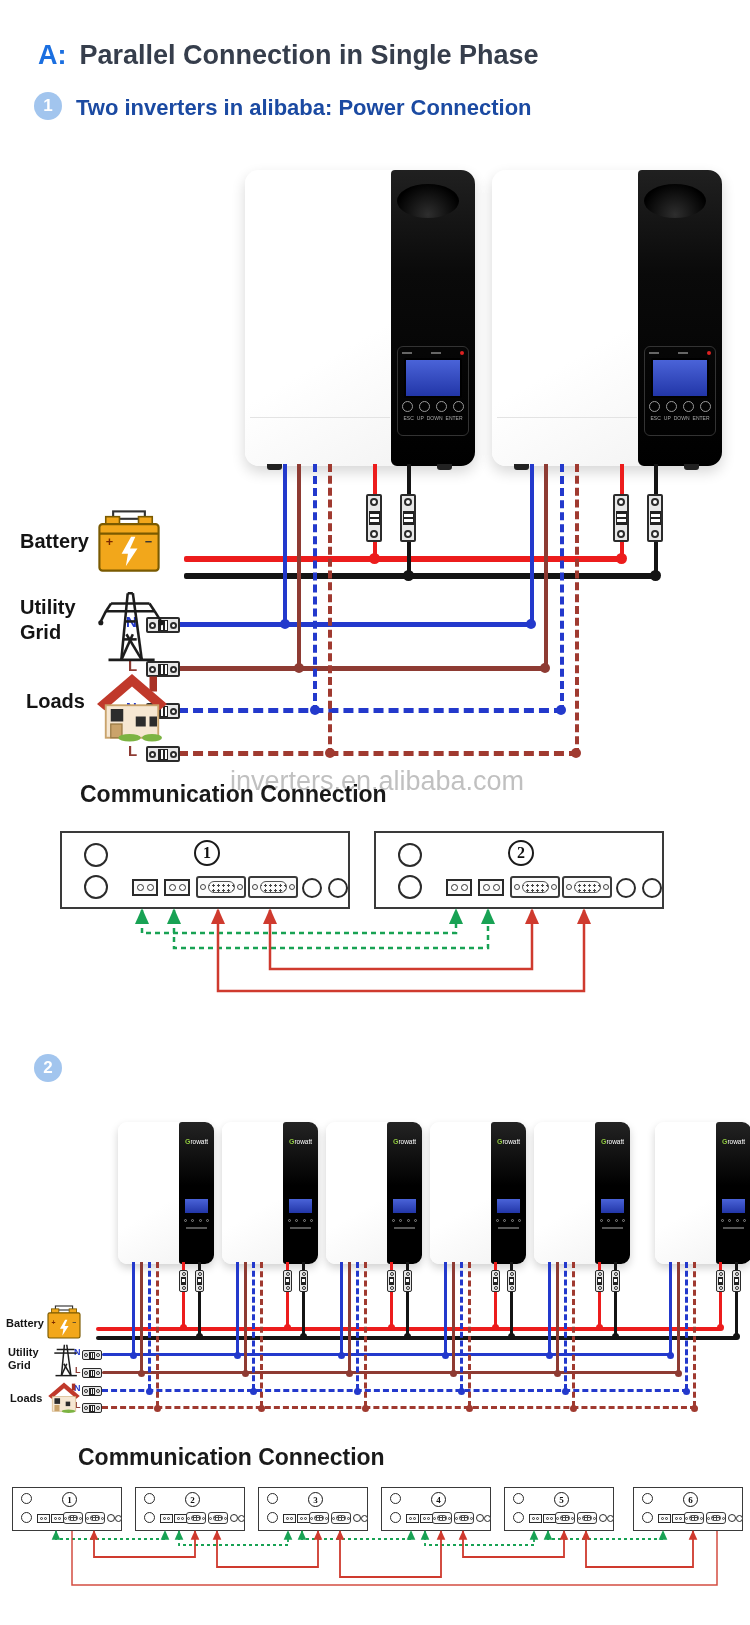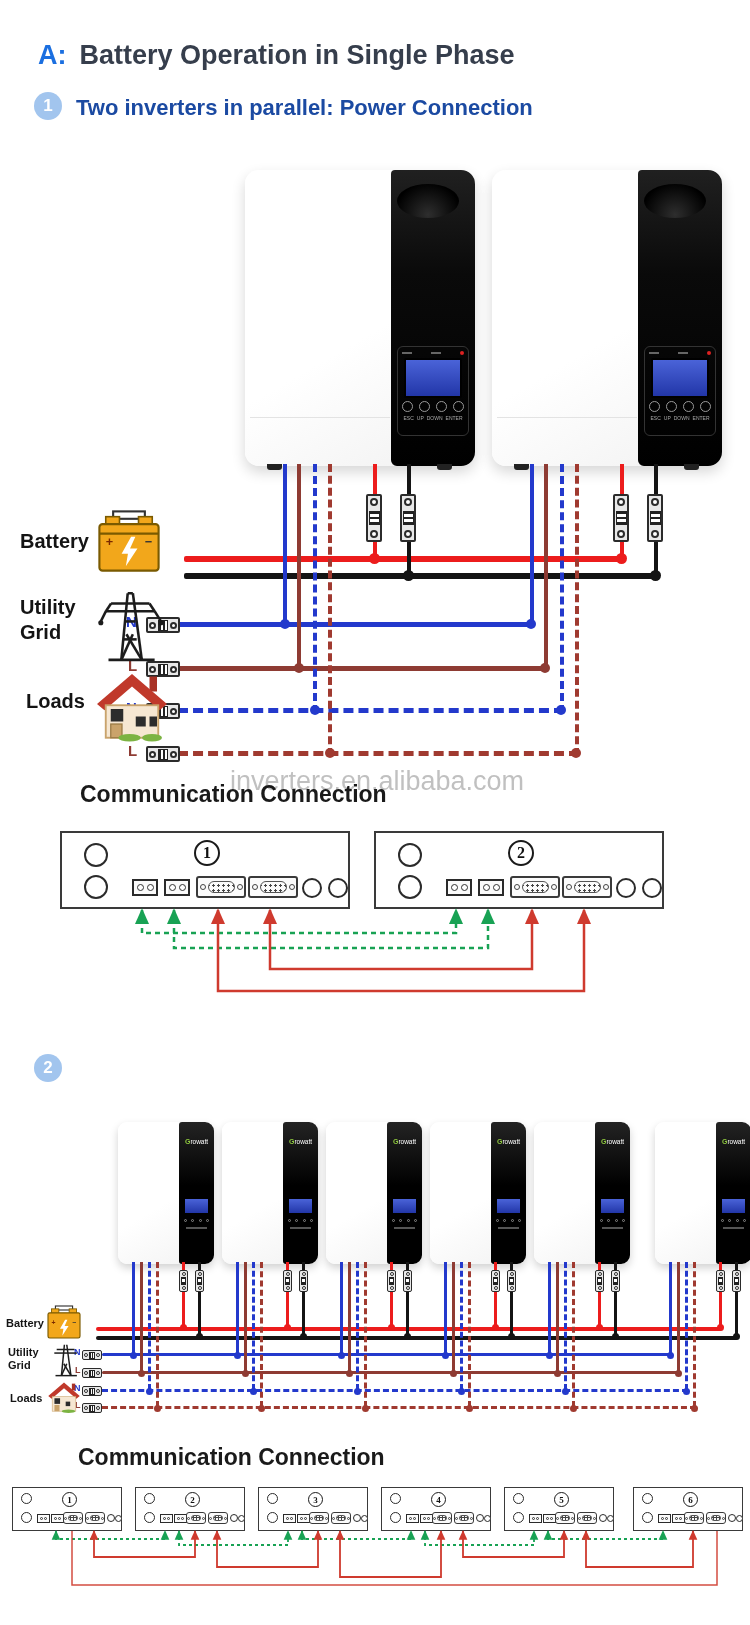--- a/index.html
+++ b/index.html
@@ -104,24 +104,24 @@
   svg.wires{position:absolute;left:0;}
   .icon{position:absolute;}
 </style>
 </head>
 <body>
 
 <div class="page">
 
   <div class="h1">
     <span class="pfx">A:</span>
-    <span>Battery Operation in Single Phase</span>
+    <span>Parallel Connection in Single Phase</span>
   </div>
   <div class="badge" style="left:34px;top:92px">1</div>
-  <div class="sect" style="left:76px;top:95px">Two inverters in parallel: Power Connection</div>
+  <div class="sect" style="left:76px;top:95px">Two inverters in alibaba: Power Connection</div>
 
   <div class="hr" style="left:184px;top:556px;width:440px;height:6px;background:#ec1c1c"></div>
   <div class="hr" style="left:184px;top:573px;width:476px;height:6px;background:#141414"></div>
   <div class="hr" style="left:178px;top:622px;width:356px;height:5px;background:#2339cc"></div>
   <div class="hr" style="left:178px;top:666px;width:370px;height:5px;background:#8e3b33"></div>
   <div class="hrd" style="left:178px;top:708px;width:386px;border-top:5px dashed #2339cc"></div>
   <div class="hrd" style="left:178px;top:751px;width:401px;border-top:5px dashed #a03a30"></div>
 
   <span class="nl b" style="left:126px;top:613px">N</span>
   <span class="bh" style="left:146px;top:617px">

